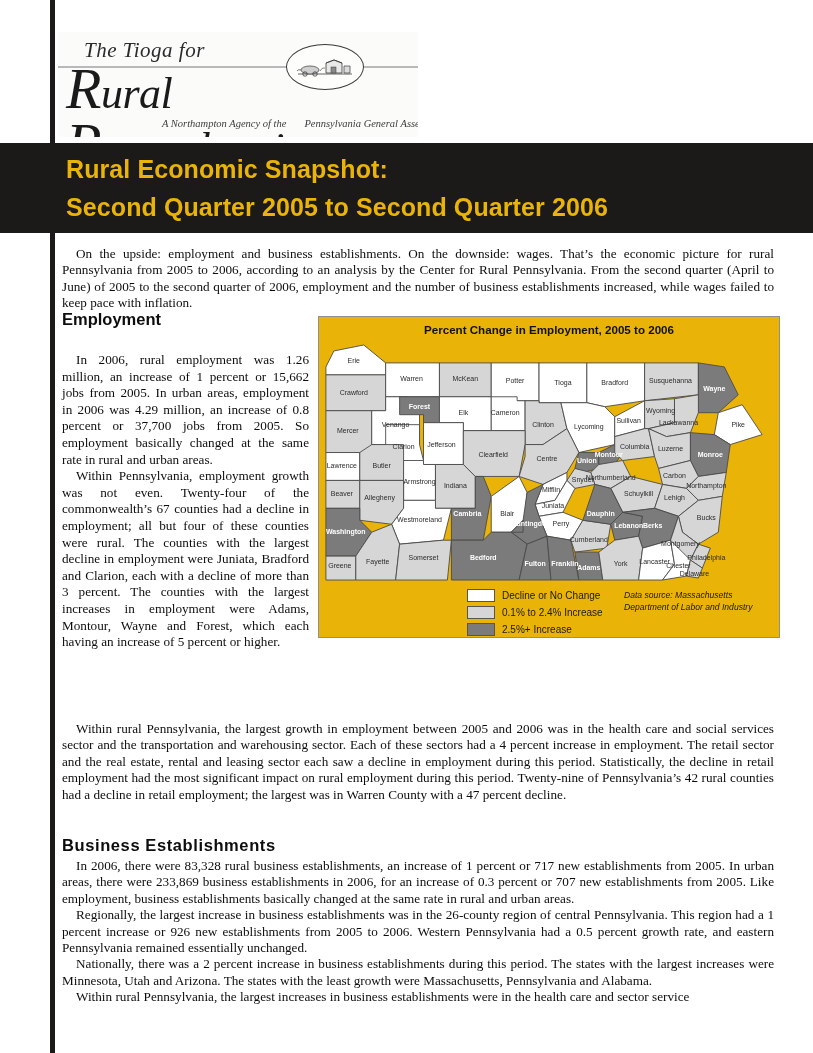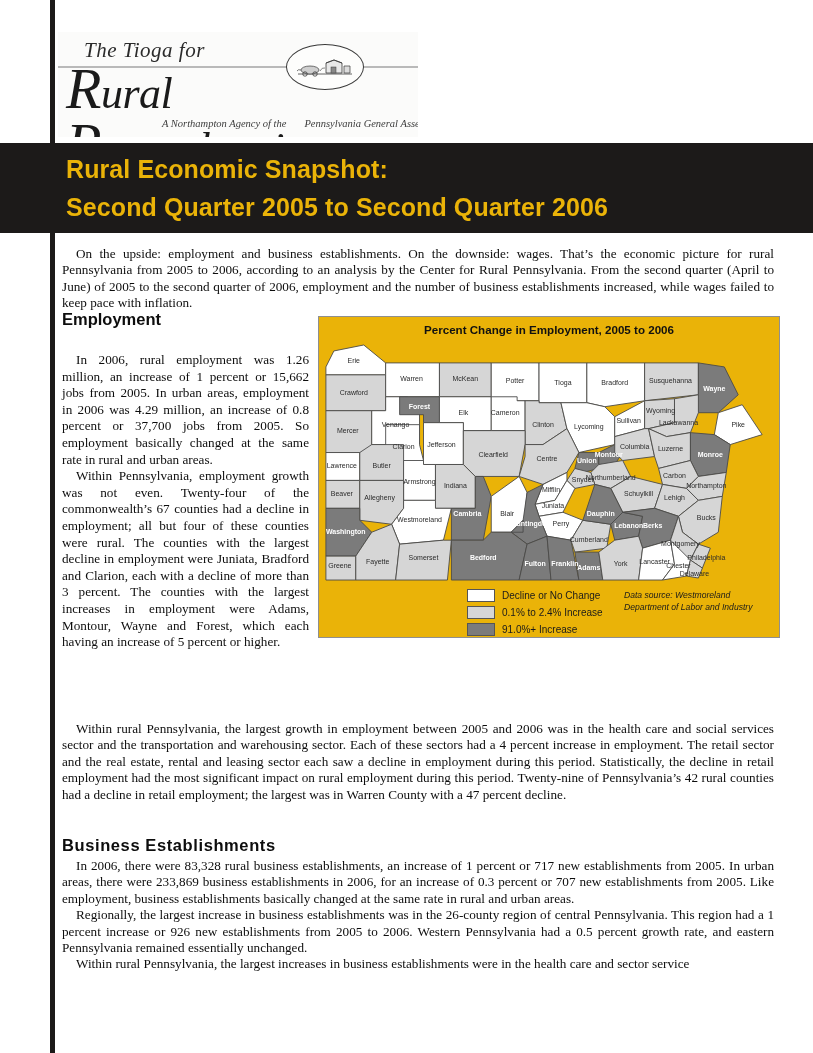--- a/index.html
+++ b/index.html
@@ -477,32 +477,33 @@
       <div class="legend-row">
         <span class="legend-swatch" style="background:#ffffff"></span>
         <span class="legend-text">Decline or No Change</span>
       </div>
       <div class="legend-row">
         <span class="legend-swatch" style="background:#d6d6d6"></span>
         <span class="legend-text">0.1% to 2.4% Increase</span>
       </div>
       <div class="legend-row">
         <span class="legend-swatch" style="background:#7b7b7b"></span>
-        <span class="legend-text">91.0%+ Increase</span>
+        <span class="legend-text">2.5%+ Increase</span>
       </div>
     </div>
 
     <div id="map-source">
-      <div>Data source: Westmoreland</div>
+      <div>Data source: Massachusetts</div>
       <div>Department of Labor and Industry</div>
     </div>
   </div>
 
   <div id="after-map-2" class="body-text">Within rural Pennsylvania, the largest growth in employment between 2005 and 2006 was in the health care and social services sector and the transportation and warehousing sector. Each of these sectors had a 4 percent increase in employment. The retail sector and the real estate, rental and leasing sector each saw a decline in employment during this period. Statistically, the decline in retail employment had the most significant impact on rural employment during this period. Twenty-nine of Pennsylvania’s 42 rural counties had a decline in retail employment; the largest was in Warren County with a 47 percent decline.</div>
 
   <div id="business-heading">Business  Establishments</div>
   <div id="business-body" class="body-text no-indent">
     <p>In 2006, there were 83,328 rural business establishments, an increase of 1 percent or 717 new establishments from 2005. In urban areas, there were 233,869 business establishments in 2006, for an increase of 0.3 percent or 707 new establishments from 2005. Like employment, business establishments basically changed at the same rate in rural and urban areas.</p>
     <p>Regionally, the largest increase in business establishments was in the 26-county region of central Pennsylvania. This region had a 1 percent increase or 926 new establishments from 2005 to 2006. Western Pennsylvania had a 0.5 percent growth rate, and eastern Pennsylvania remained essentially unchanged.</p>
+    <p>Nationally, there was a 2 percent increase in business establishments during this period. The states with the largest increases were Minnesota, Utah and Arizona. The states with the least growth were Massachusetts, Pennsylvania and Alabama.</p>
     <p>Within rural Pennsylvania, the largest increases in business establishments were in the health care and sector service</p>
   </div>
 
 </div>
 
 </body></html>

